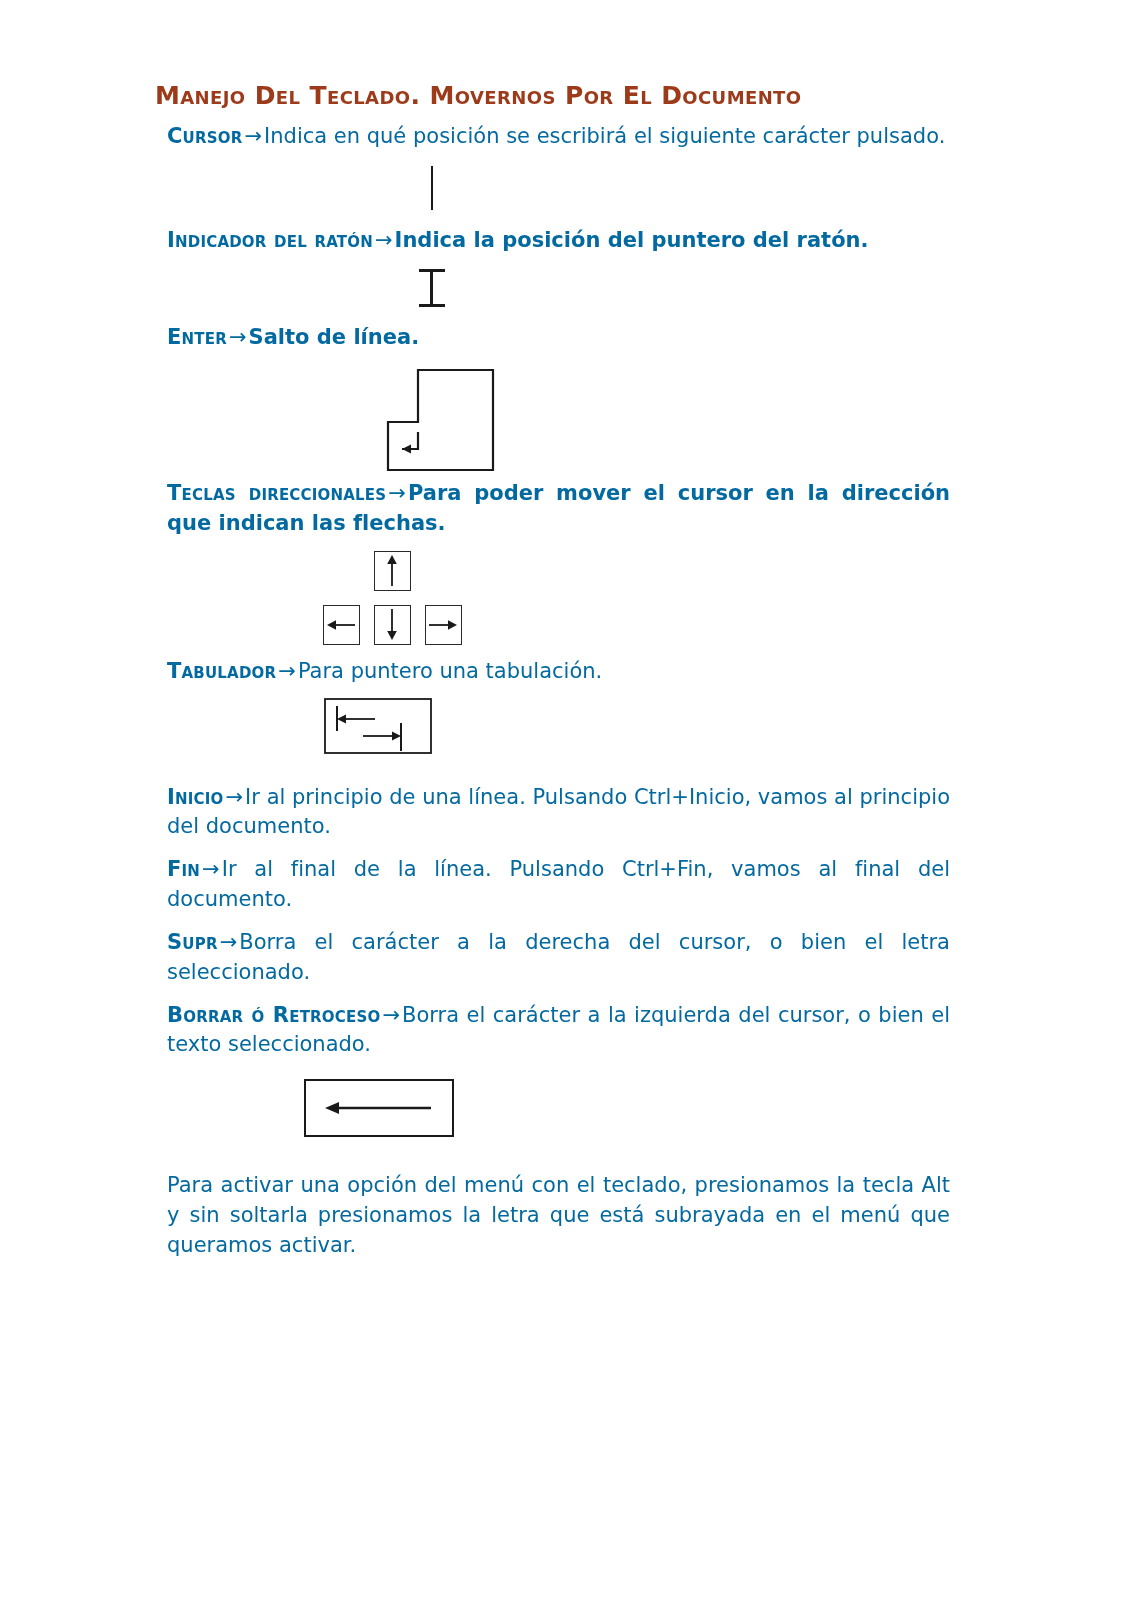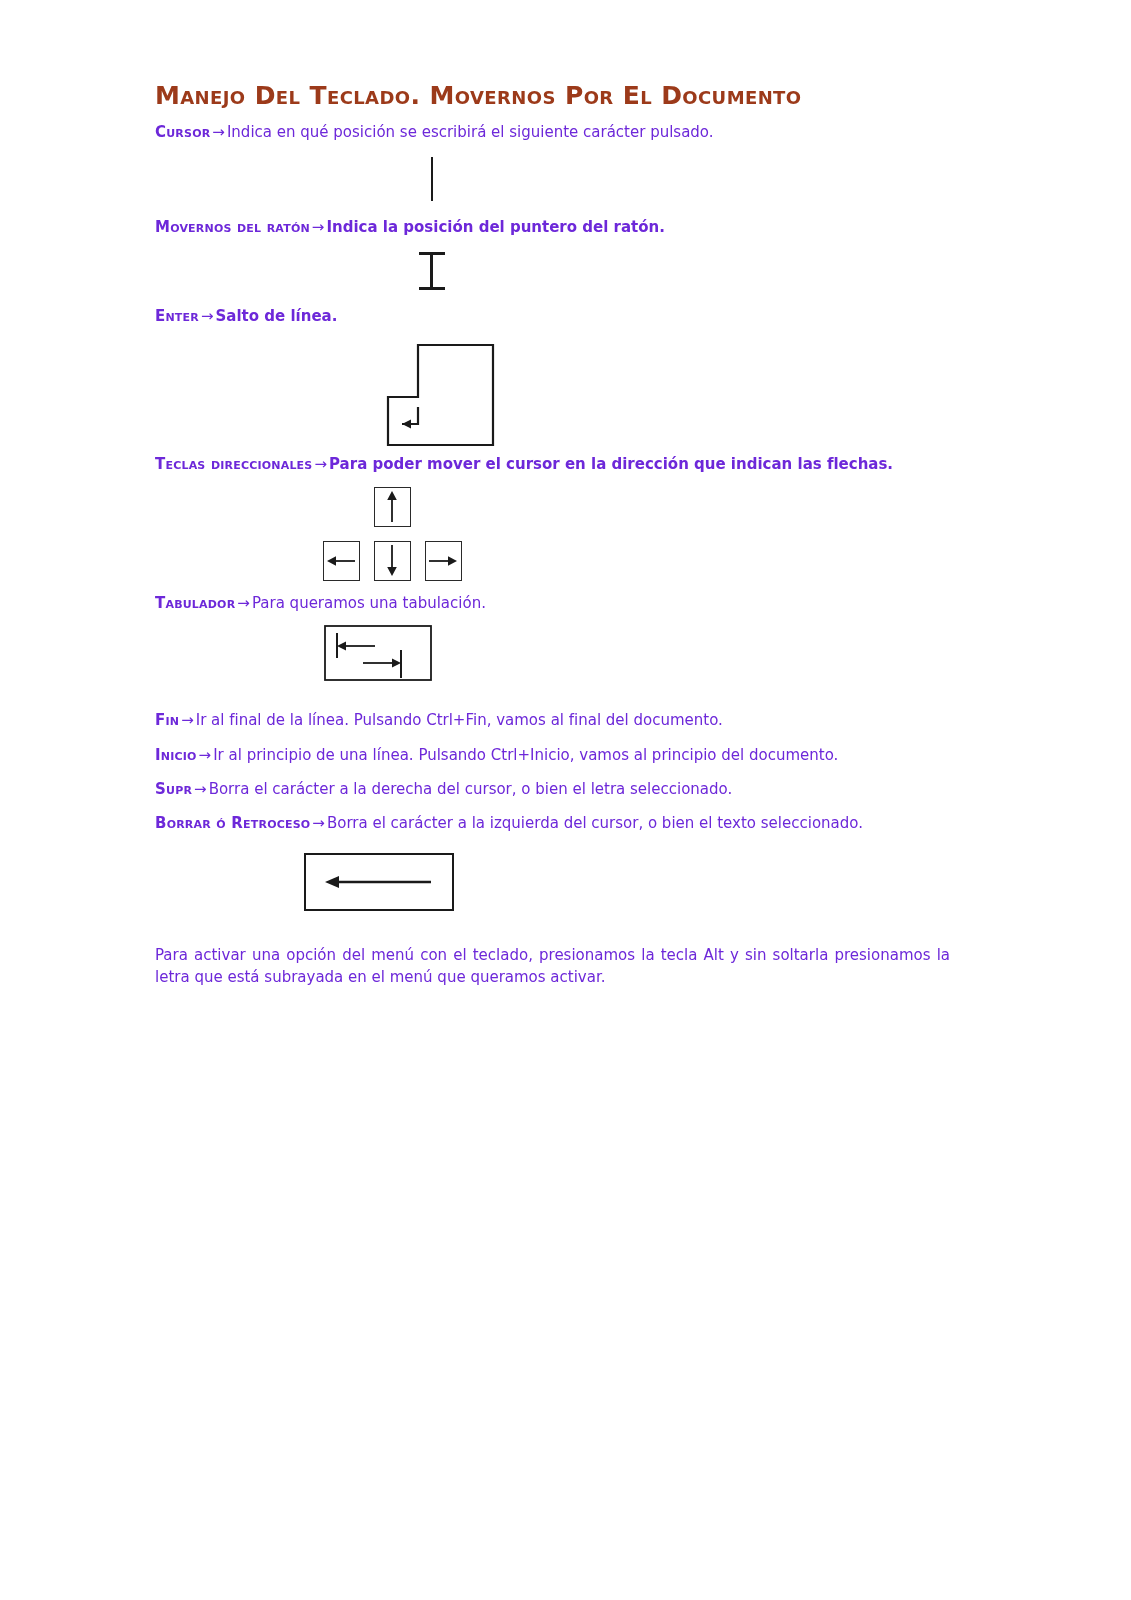--- a/index.html
+++ b/index.html
@@ -41,26 +41,26 @@
     font-variant: small-caps;
     letter-spacing: 0.4px;
     color: #9c3a1a;
     margin: 0 0 11px 0;
     line-height: 1.15;
     white-space: nowrap;
   }
 
   
   .para {
-    font-size: 15px;
+    font-size: 21px;
     line-height: 1.42;
-    margin: 0 0 13px 0;
+    margin: 0 0 13px 12px;
     text-align: justify;
     text-justify: inter-word;
-    color: #6d28d9;
+    color: #0369a1;
   }
 
   .term {
     font-variant: small-caps;
     font-weight: bold;
     letter-spacing: 0.2px;
   }
   .arrow-glyph {
     font-family: "DejaVu Sans", sans-serif;
     padding: 0 2px;
@@ -162,21 +162,21 @@
 
     <p class="para tight">
       <span class="term">Cursor</span><span class="arrow-glyph">→</span><span>Indica en qué posición se escribirá el siguiente carácter pulsado.</span>
     </p>
 
     <div class="figure fig-caret">
       <div class="caret-bar"></div>
     </div>
 
     <p class="para tight">
-      <span class="term">Movernos del ratón</span><span class="arrow-glyph">→</span><span class="desc-bold">Indica la posición del puntero del ratón.</span>
+      <span class="term">Indicador del ratón</span><span class="arrow-glyph">→</span><span class="desc-bold">Indica la posición del puntero del ratón.</span>
     </p>
 
     <div class="figure fig-ibeam">
       <div class="ibeam">
         <div class="cap-top"></div>
         <div class="stem"></div>
         <div class="cap-bot"></div>
       </div>
     </div>
 
@@ -221,21 +221,21 @@
         <div class="key right">
           <svg width="34" height="37" viewBox="0 0 34 37">
             <line x1="3" y1="19" x2="26" y2="19" stroke="#1a1a1a" stroke-width="1.8"></line>
             <path d="M31 19 L22 14.2 L22 23.8 Z" fill="#1a1a1a"></path>
           </svg>
         </div>
       </div>
     </div>
 
     <p class="para tight">
-      <span class="term">Tabulador</span><span class="arrow-glyph">→</span><span>Para queramos una tabulación.</span>
+      <span class="term">Tabulador</span><span class="arrow-glyph">→</span><span>Para puntero una tabulación.</span>
     </p>
 
     <div class="figure fig-tab">
       <svg width="110" height="58" viewBox="0 0 110 58">
         <rect x="2" y="2" width="106" height="54" fill="#ffffff" stroke="#1a1a1a" stroke-width="1.8"></rect>
 
         <line x1="14" y1="9" x2="14" y2="34" stroke="#1a1a1a" stroke-width="2"></line>
         <line x1="52" y1="22" x2="20" y2="22" stroke="#1a1a1a" stroke-width="1.8"></line>
         <path d="M14 22 L23 17.4 L23 26.6 Z" fill="#1a1a1a"></path>
 
@@ -243,25 +243,25 @@
         <line x1="40" y1="39" x2="72" y2="39" stroke="#1a1a1a" stroke-width="1.8"></line>
         <path d="M78 39 L69 34.4 L69 43.6 Z" fill="#1a1a1a"></path>
       </svg>
     </div>
 
     <div class="spacer-sm"></div>
 
 
 
     <p class="para">
+      <span class="term">Inicio</span><span class="arrow-glyph">→</span><span>Ir al principio de una línea. Pulsando Ctrl+Inicio, vamos al principio del documento.</span>
+    </p>
+
+    <p class="para">
       <span class="term">Fin</span><span class="arrow-glyph">→</span><span>Ir al final de la línea. Pulsando Ctrl+Fin, vamos al final del documento.</span>
-    </p>
-
-    <p class="para">
-      <span class="term">Inicio</span><span class="arrow-glyph">→</span><span>Ir al principio de una línea. Pulsando Ctrl+Inicio, vamos al principio del documento.</span>
     </p>
 
     <p class="para">
       <span class="term">Supr</span><span class="arrow-glyph">→</span><span>Borra el carácter a la derecha del cursor, o bien el letra seleccionado.</span>
     </p>
 
     <p class="para tight">
       <span class="term">Borrar ó Retroceso</span><span class="arrow-glyph">→</span><span>Borra el carácter a la izquierda del cursor, o bien el texto seleccionado.</span>
     </p>
 

